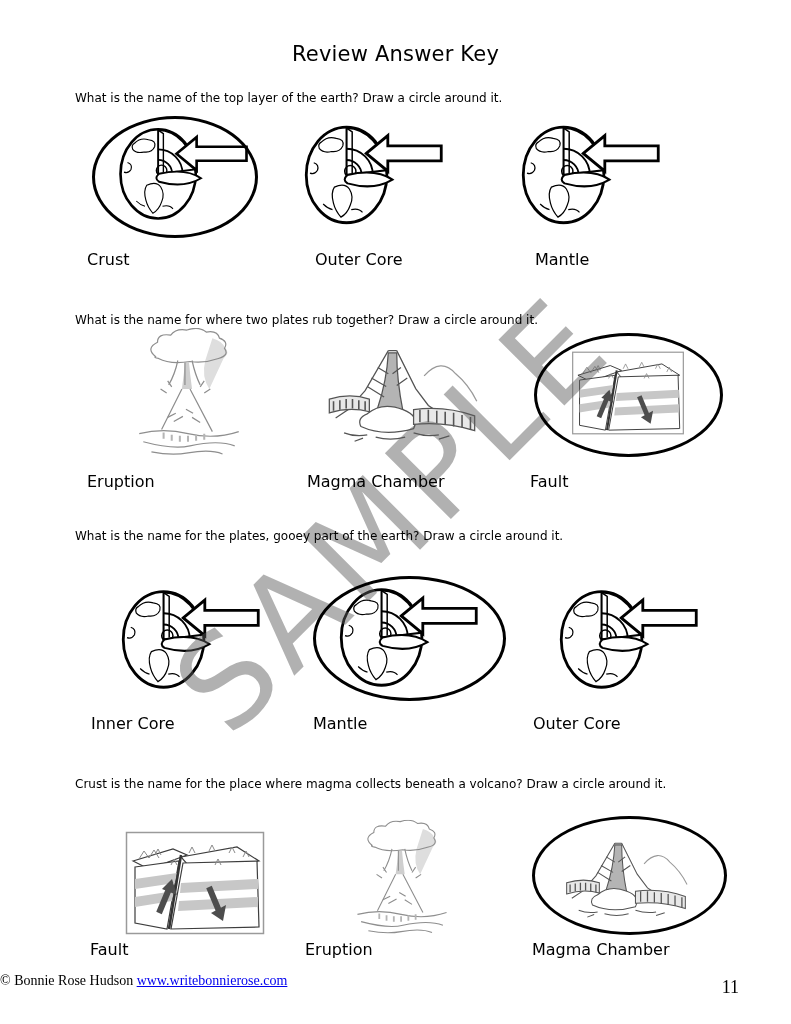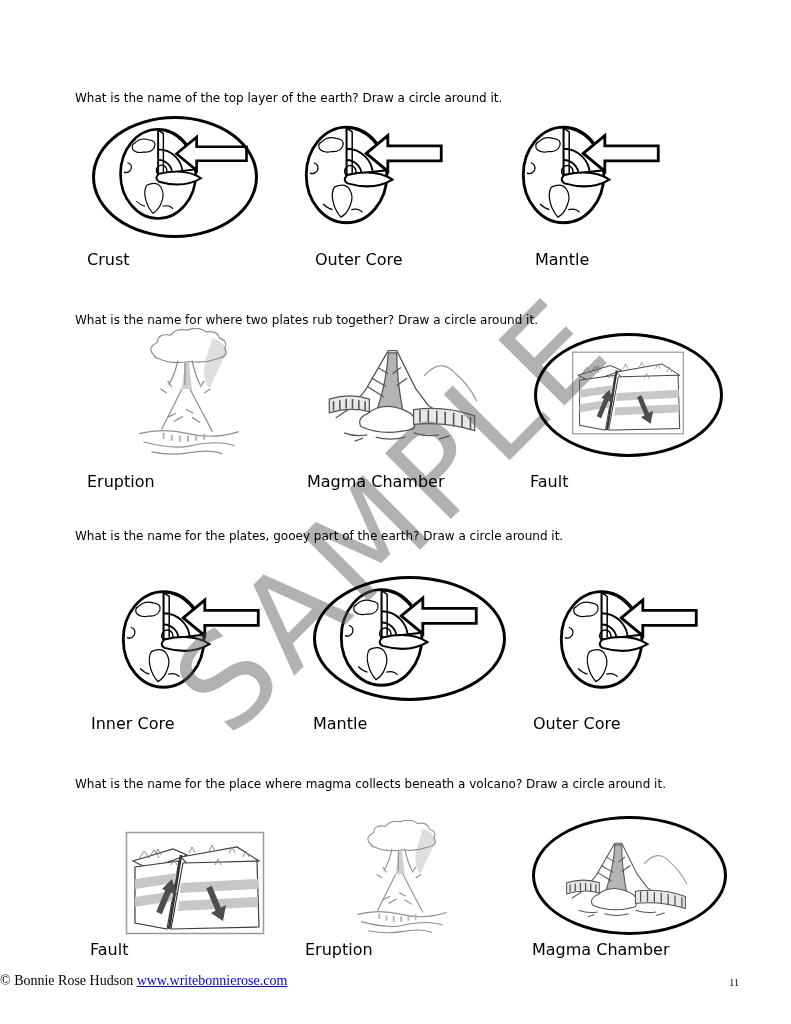--- a/index.html
+++ b/index.html
@@ -48,21 +48,21 @@
   }
   .footer{
     position:absolute;left:0;top:973px;width:100%;
     font-family:"Liberation Serif","DejaVu Serif",serif;
     font-size:14px;z-index:2;
   }
   .footer a{color:#0000EE;text-decoration:underline;cursor:pointer;}
   .page-number{
     position:absolute;top:977px;right:52px;
     font-family:"Liberation Serif","DejaVu Serif",serif;
-    font-size:10px;z-index:2;
+    font-size:18px;z-index:2;
   }
 </style>
 </head>
 <body>
 
 <svg width="0" height="0" style="position:absolute" aria-hidden="true" xmlns="http://www.w3.org/2000/svg">
   <defs>
     <symbol id="sym-earth" viewBox="0 0 160 108">
       <ellipse cx="55" cy="55" rx="43" ry="51" fill="none" stroke="#000" stroke-width="3"></ellipse>
       <path d="M28,20 q7,-7 16,-4 q9,1 7,8 q-3,7 -12,6 q-9,2 -13,-3 q-2,-5 2,-7 Z M20,42 q6,2 4,8 q-3,5 -8,3" fill="none" stroke="#000" stroke-width="1.3"></path>
@@ -124,20 +124,21 @@
       <polygon points="98,90 86,82 101,74" fill="#4d4d4d"></polygon>
       <path d="M30,24 l3,-6 3,6 M64,22 l3,-6 3,6 M84,20 l3,-6 3,6 M104,22 l3,-6 3,6 M118,26 l3,-6 3,6 M46,34 l3,-6 3,6 M90,34 l3,-6 3,6 M14,28 l5,-8 5,7 5,-8 5,8" fill="none" stroke="#8a8a8a" stroke-width="1"></path>
     </symbol>
   </defs>
 </svg>
 
 <div class="page">
 
   <div class="watermark">SAMPLE</div>
 
+  <h1 class="title">Review Answer Key</h1>
 
   <section>
     <p class="prompt nowrap" style="top:90px">What is the name of the top layer of the earth? Draw a circle around it.</p>
 
     <div class="option" style="left:87px;top:112px;width:190px;height:160px">
       <div class="answer-circle" style="left:5px;top:4px;width:160px;height:116px"></div>
       <svg class="illust" style="left:23px;top:11px;width:140px;height:100px" viewBox="0 0 160 108">
           <use href="#sym-earth"></use>
         </svg>
       <div class="opt-label" style="top:138px">Crust</div>
@@ -204,21 +205,21 @@
 
     <div class="option" style="left:533px;top:570px;width:190px;height:168px">
       <svg class="illust" style="left:17px;top:16px;width:150px;height:105px" viewBox="0 0 160 108">
           <use href="#sym-earth"></use>
         </svg>
       <div class="opt-label" style="top:144px">Outer Core</div>
     </div>
   </section>
 
   <section>
-    <p class="prompt" style="top:776px;width:668px">What is the name for the place where magma collects beneath a volcano? Draw a circle around it.</p>
+    <p class="prompt" style="top:776px;width:668px">Crust is the name for the place where magma collects beneath a volcano? Draw a circle around it.</p>
 
     <div class="option" style="left:90px;top:810px;width:190px;height:152px">
       <svg class="illust" style="left:35px;top:20px;width:140px;height:106px" viewBox="0 0 140 104">
           <use href="#sym-fault"></use>
         </svg>
       <div class="opt-label" style="top:130px">Fault</div>
     </div>
 
     <div class="option" style="left:305px;top:810px;width:190px;height:152px">
       <svg class="illust" style="left:47px;top:8px;width:100px;height:120px" viewBox="0 0 110 128">

